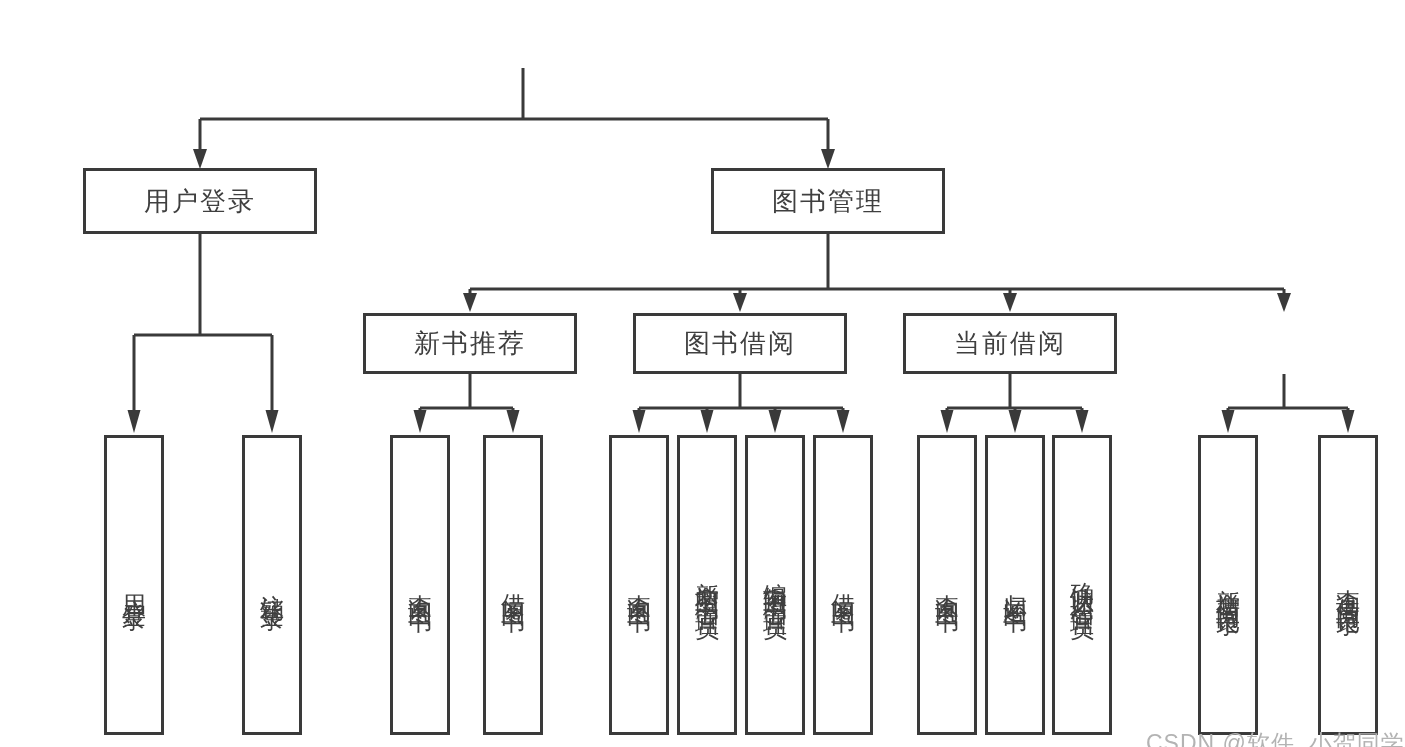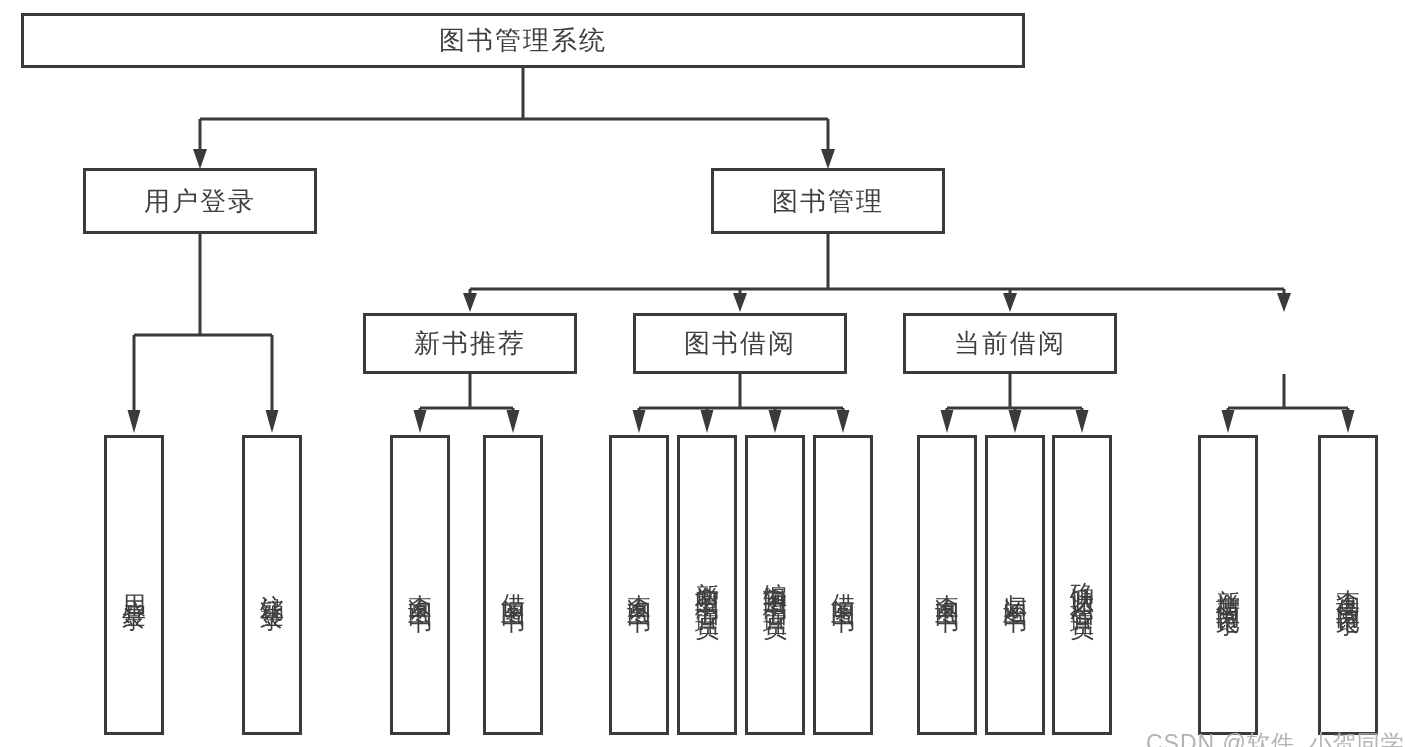--- a/index.html
+++ b/index.html
@@ -102,21 +102,20 @@
       <polygon points="768.5,410 781.5,410 775,433"></polygon>
       <polygon points="836.5,410 849.5,410 843,433"></polygon>
       <polygon points="940.5,410 953.5,410 947,433"></polygon>
       <polygon points="1008.5,410 1021.5,410 1015,433"></polygon>
       <polygon points="1075.5,410 1088.5,410 1082,433"></polygon>
       <polygon points="1221.5,410 1234.5,410 1228,433"></polygon>
       <polygon points="1341.5,410 1354.5,410 1348,433"></polygon>
     </g>
   </svg>
 
-  <div class="box hbox root">图书管理系统</div>
 
   <div class="box hbox lvl2" style="left:83px; width:234px;">用户登录</div>
   <div class="box hbox lvl3" style="left:363px;">新书推荐</div>
 
   <div class="box hbox lvl2" style="left:711px; width:234px;">图书管理</div>
   <div class="box hbox lvl3" style="left:903px;">当前借阅</div>
   <div class="box hbox lvl3" style="left:633px;">图书借阅</div>
 
   <div class="box leaf" style="left:104px;">用户登录</div>
   <div class="box leaf" style="left:242px;">注销登录</div>

